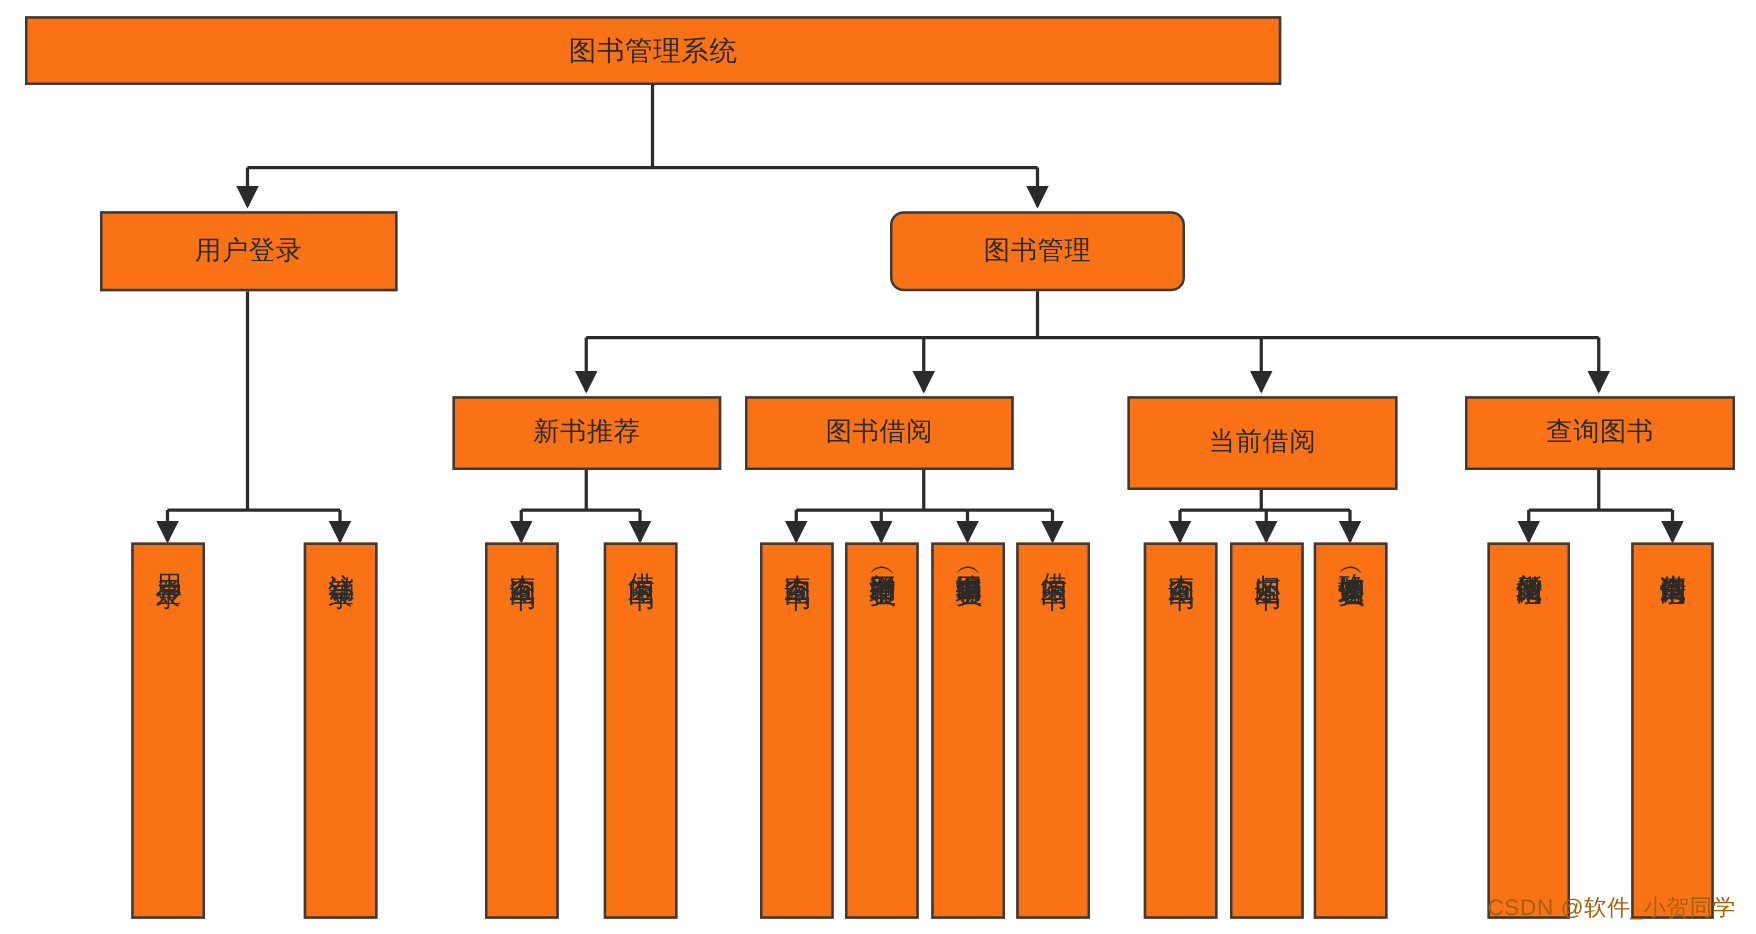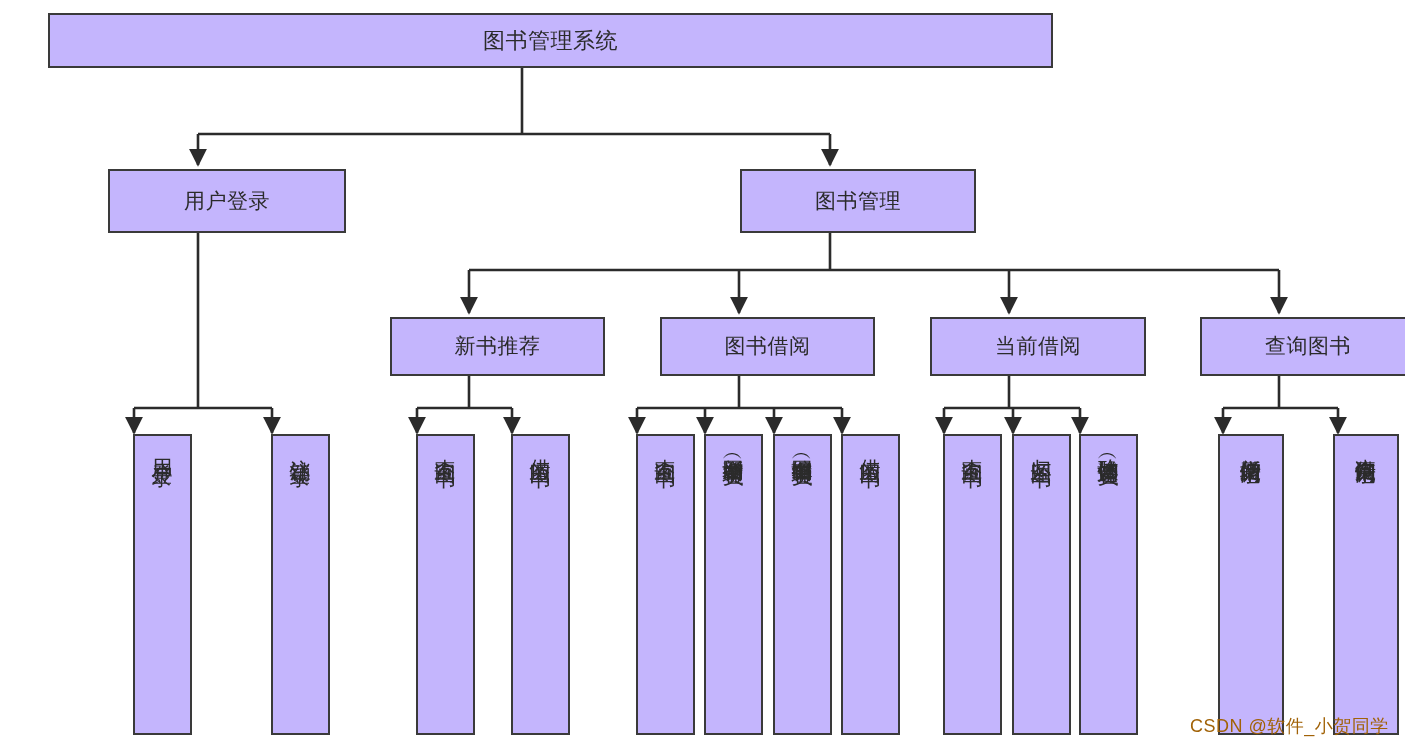--- a/index.html
+++ b/index.html
@@ -22,27 +22,26 @@
     position: absolute;
     left: 0;
     top: 0;
     width: 1405px;
     height: 747px;
   }
   .node {
     position: absolute;
     box-sizing: border-box;
     border: 2px solid #3a3a3a;
-    background: #c4b5fd;
+    background: #f97316;
     display: flex;
     align-items: center;
     justify-content: center;
     color: #2b2b2b;
     z-index: 2;
-    margin-left: 28px;
   }
   .node-label {
     display: block;
     text-align: center;
     line-height: 1.18;
     letter-spacing: 0.5px;
     white-space: nowrap;
   }
   
   .node.horiz .node-label {
@@ -136,31 +135,31 @@
     </g>
   </svg>
 
   <div class="node horiz root" style="left:20px; top:13px; width:1005px; height:55px;">
     <span class="node-label">图书管理系统</span>
   </div>
 
   <div class="node horiz" style="left:80px; top:169px; width:238px; height:64px;">
     <span class="node-label">用户登录</span>
   </div>
-  <div class="node horiz" style="left:712px; top:169px; width:236px; height:64px;">
+  <div class="node horiz" style="left:712px; top:169px; width:236px; height:64px;border-radius:11px;">
     <span class="node-label">图书管理</span>
   </div>
 
   <div class="node horiz" style="left:362px; top:317px; width:215px; height:59px;">
     <span class="node-label">新书推荐</span>
   </div>
-  <div class="node horiz" style="left:632px; top:317px; width:215px; height:59px;">
+  <div class="node horiz" style="left:596px; top:317px; width:215px; height:59px;">
     <span class="node-label">图书借阅</span>
   </div>
-  <div class="node horiz" style="left:902px; top:317px; width:216px; height:59px;">
+  <div class="node horiz" style="left:902px; top:317px; width:216px; height:75px;">
     <span class="node-label">当前借阅</span>
   </div>
   <div class="node horiz" style="left:1172px; top:317px; width:216px; height:59px;">
     <span class="node-label">查询图书</span>
   </div>
 
   <div class="node leaf" style="left:105px; top:434px; width:59px; height:301px;">
     <span class="node-label">用户登录</span>
   </div>
   <div class="node leaf" style="left:243px; top:434px; width:59px; height:301px;">

